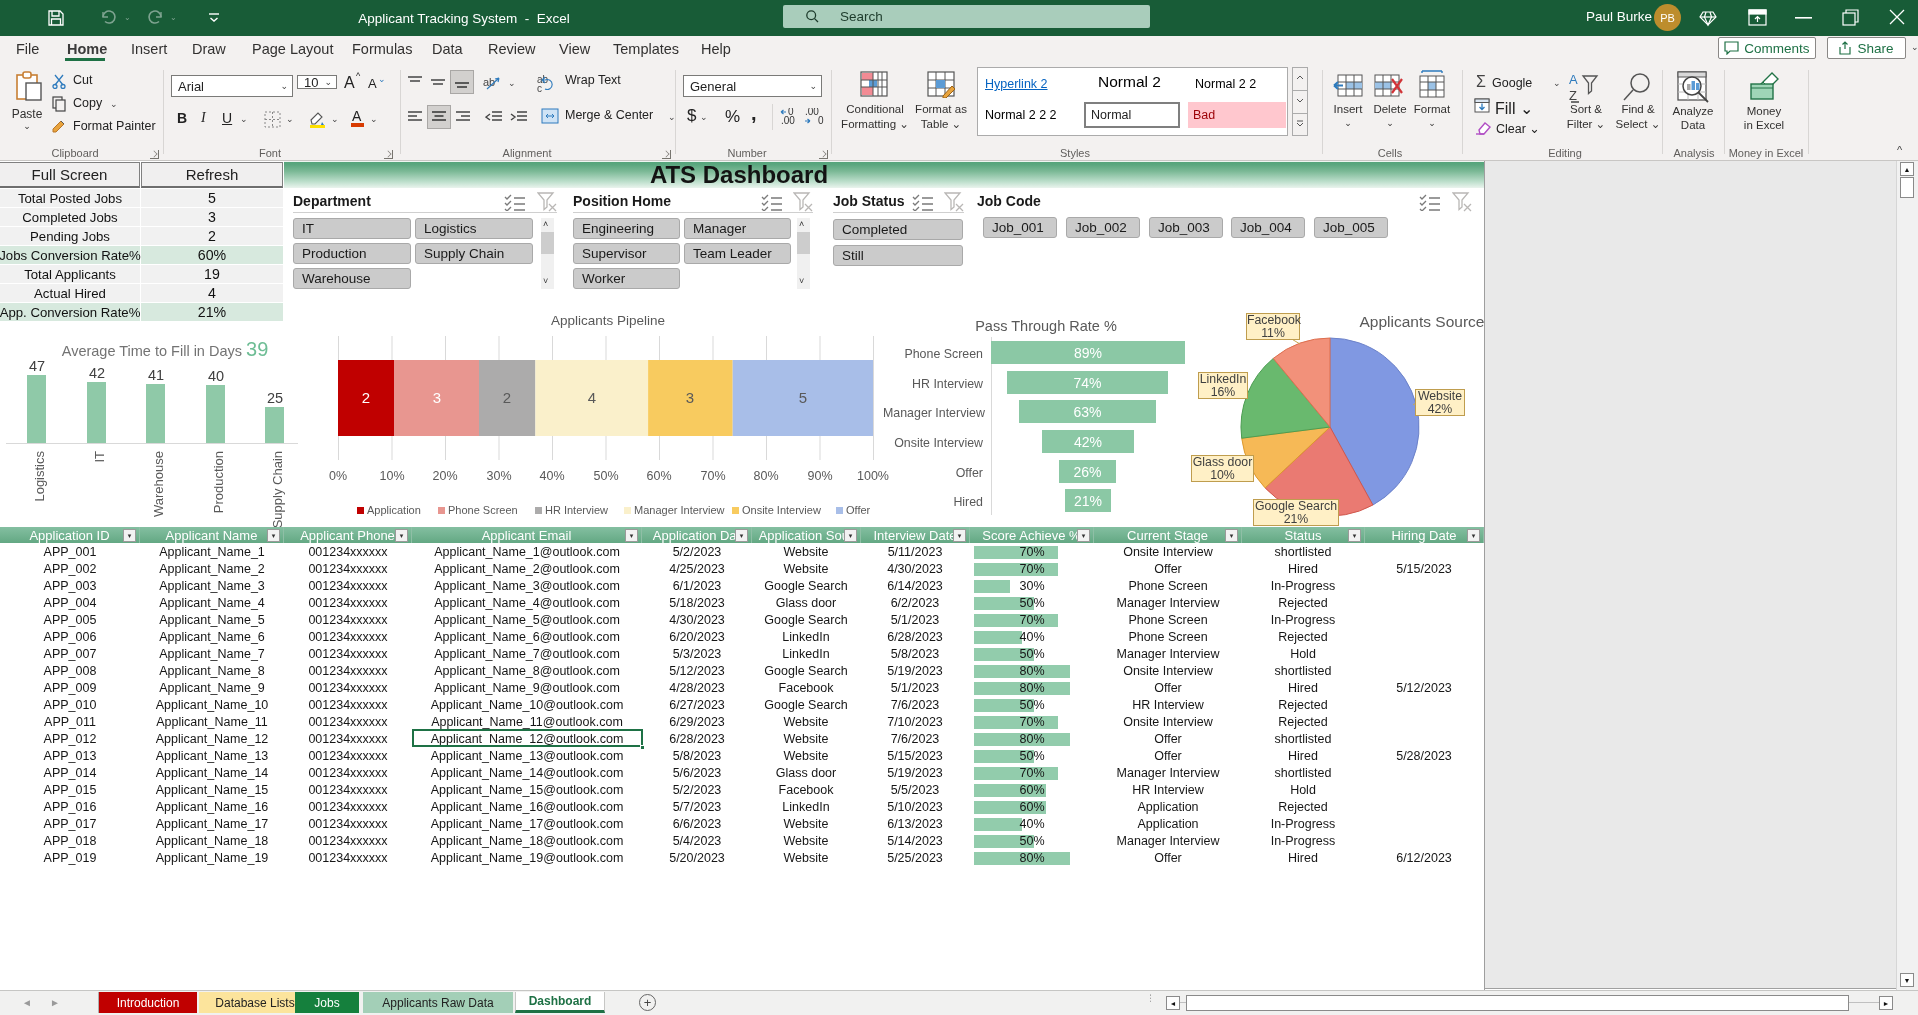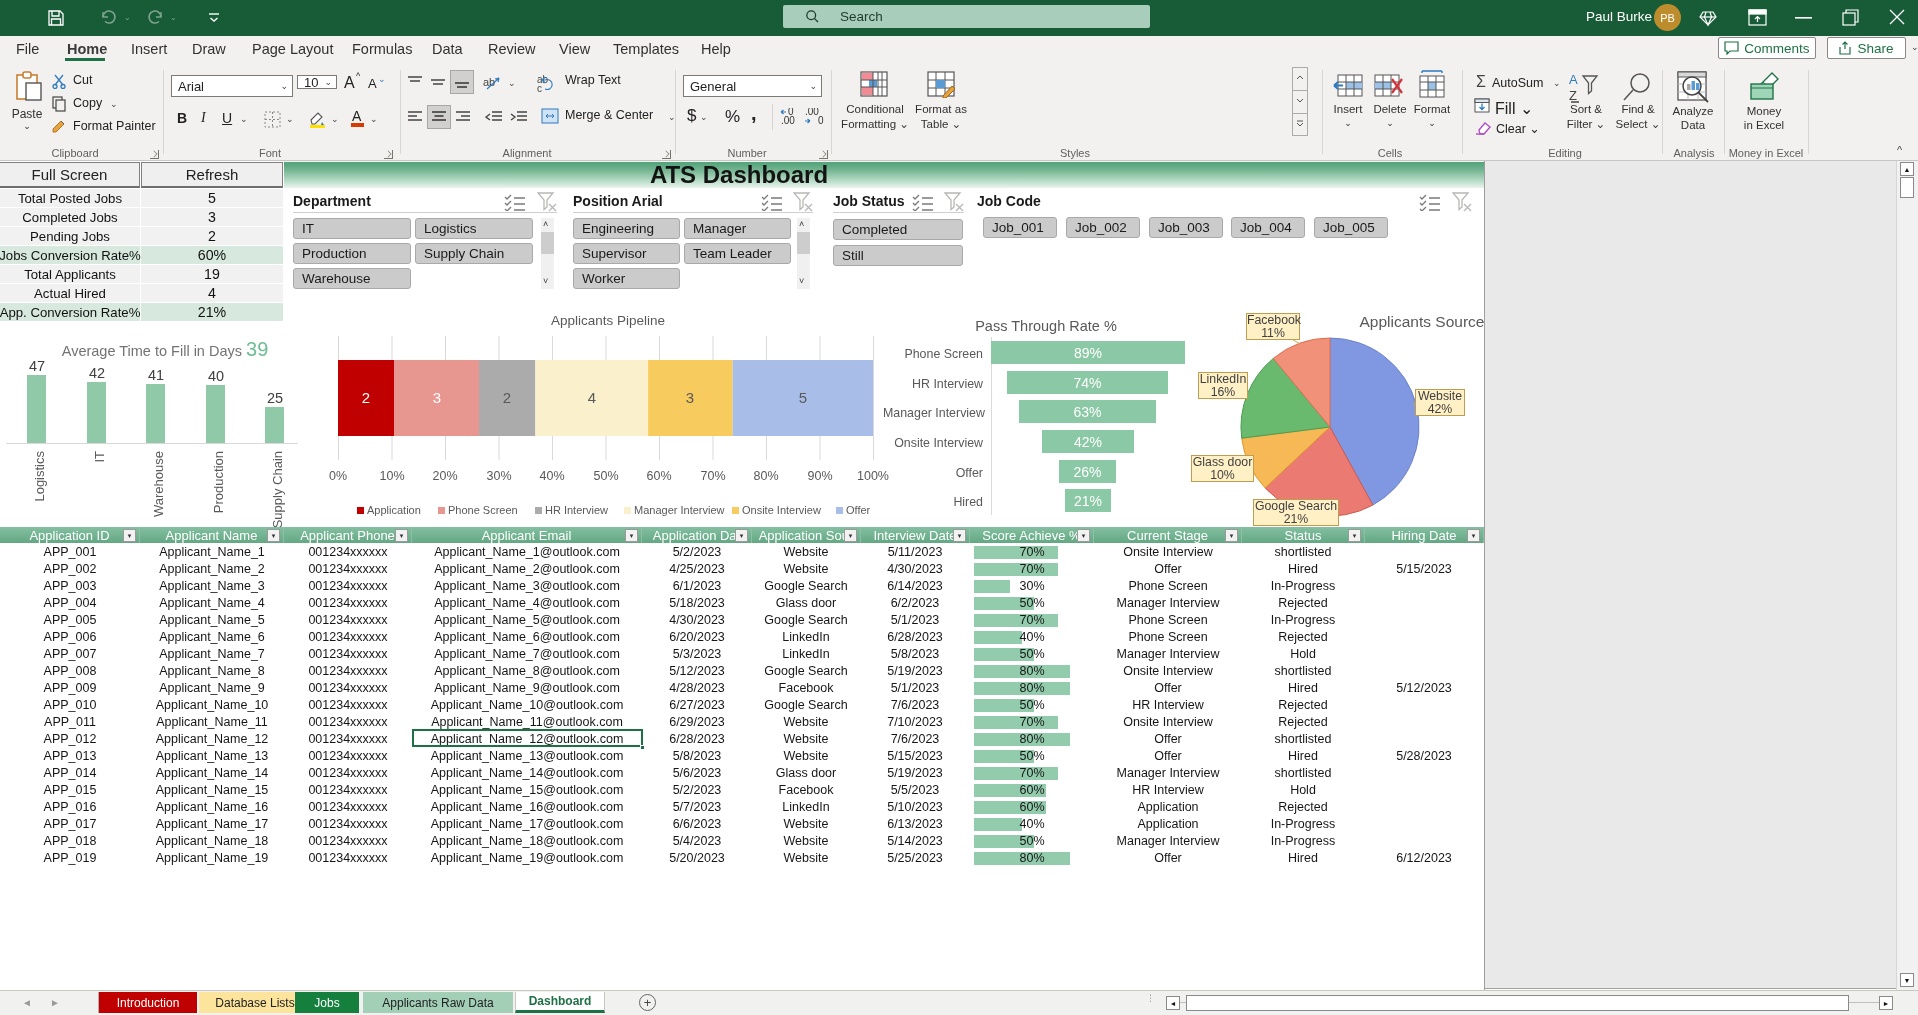--- a/index.html
+++ b/index.html
@@ -50,20 +50,23 @@
  <span class="abs" style="left:124px;top:13px;color:#7ea390;font-size:8px">⌄</span>
  <svg class="abs" style="left:146px;top:9px" width="18" height="17" viewBox="0 0 18 17" fill="none" stroke="#7ea390" stroke-width="1.6">
       <path d="M15 8 a6 6 0 1 0 -2 4.5"></path>
       <path d="M15 3 v5 h-5" stroke-width="1.4"></path>
     </svg>
  <span class="abs" style="left:170px;top:13px;color:#7ea390;font-size:8px">⌄</span>
  <svg class="abs" style="left:207px;top:11px" width="14" height="14" viewBox="0 0 14 14" fill="none" stroke="#fff" stroke-width="1.4">
       <path d="M2 3 h10"></path>
       <path d="M3.5 7 L7 10 L10.5 7"></path>
     </svg>
+ <div class="abs" style="left:0;top:0;width:928px;height:36px;display:flex;align-items:center;justify-content:center;pointer-events:none">
+      <span style="font-size:13.5px">Applicant Tracking System&nbsp;&nbsp;-&nbsp;&nbsp;Excel</span>
+    </div>
  <div class="abs" style="left:783px;top:5px;width:367px;height:23px;background:#a9cdbb;border-radius:2px">
    <svg class="abs" style="left:22px;top:4px" width="15" height="15" viewBox="0 0 15 15" fill="none" stroke="#1d3b2b" stroke-width="1.3">
         <circle cx="6.2" cy="6.2" r="4.4"></circle>
         <path d="M9.6 9.6 L13 13"></path>
       </svg>
    <span class="abs" style="left:57px;top:4px;font-size:13.5px;color:#1d3b2b">Search</span>
  </div>
  <span class="abs" style="left:1586px;top:9px;font-size:13.5px">Paul Burke</span>
  <div class="abs" style="left:1654px;top:4px;width:27px;height:27px;border-radius:50%;background:#bd8d2d;display:flex;align-items:center;justify-content:center;font-size:11px">PB</div>
  <svg class="abs" style="left:1698px;top:8px" width="20" height="20" viewBox="0 0 20 20" fill="none" stroke="#fff" stroke-width="1.2">
@@ -247,20 +250,32 @@
  <div class="rbtn-label" style="left:875px;top:37px">Conditional</div>
  <div class="rbtn-label" style="left:875px;top:51px">Formatting ⌄</div>
  <svg class="abs" style="left:927px;top:5px" width="29" height="27" viewBox="0 0 29 27">
       <rect x="1" y="1" width="26" height="24" fill="#fff" stroke="#555" stroke-width="1.2"></rect>
       <path d="M1 9 h26 M1 17 h26 M9 1 v24 M18 1 v24" stroke="#555"></path>
       <rect x="9" y="9" width="9" height="8" fill="#5b9bd5"></rect>
       <path d="M16 25 L25 15 l3 3 -9 9 -3 0 z" fill="#e8a33d" stroke="#9a6215" stroke-width="1"></path>
     </svg>
  <div class="rbtn-label" style="left:941px;top:37px">Format as</div>
  <div class="rbtn-label" style="left:941px;top:51px">Table ⌄</div>
+ <div class="abs" style="left:977px;top:1px;width:311px;height:69px;background:#fff;border:1px solid #ababab">
+   <span class="abs" style="left:7px;top:9px;color:#0563c1;text-decoration:underline;font-size:12.5px">Hyperlink 2</span>
+   <span class="abs" style="left:120px;top:5px;font-size:15.5px;color:#000">Normal 2</span>
+   <span class="abs" style="left:217px;top:9px;font-size:12.5px;color:#000">Normal 2 2</span>
+   <span class="abs" style="left:7px;top:40px;font-size:12.5px;color:#000">Normal 2 2 2</span>
+   <div class="abs" style="left:106px;top:34px;width:96px;height:26px;border:2px solid #7f7f7f;background:#fff;display:flex;align-items:center">
+        <span style="margin-left:5px;font-size:12.5px">Normal</span>
+      </div>
+   <div class="abs" style="left:210px;top:34px;width:98px;height:26px;background:#ffc7ce;display:flex;align-items:center">
+        <span style="margin-left:5px;font-size:12.5px;color:#9c0006">Bad</span>
+      </div>
+ </div>
  <div class="abs" style="left:1292px;top:1px;width:16px;height:69px;background:#f3f1f0;border:1px solid #ababab">
   <svg style="position:absolute;left:3px;top:7px" width="8" height="5" viewBox="0 0 8 5" fill="none" stroke="#555">
         <path d="M1 4 L4 1 L7 4"></path>
       </svg>
   <div style="position:absolute;left:0px;top:22px;width:14px;height:1px;background:#ababab"></div>
   <svg style="position:absolute;left:3px;top:30px" width="8" height="5" viewBox="0 0 8 5" fill="none" stroke="#555">
         <path d="M1 1 L4 4 L7 1"></path>
       </svg>
   <div style="position:absolute;left:0px;top:45px;width:14px;height:1px;background:#ababab"></div>
   <svg style="position:absolute;left:3px;top:52px" width="8" height="8" viewBox="0 0 8 8" fill="none" stroke="#555">
@@ -293,21 +308,21 @@
       <rect x="2" y="7" width="24" height="21" fill="#fff" stroke="#555"></rect>
       <rect x="10" y="13" width="8" height="8" fill="#9bc2e6"></rect>
       <path d="M2 13 h24 M2 21 h24 M10 7 v21 M18 7 v21" stroke="#555"></path>
     </svg>
  <div class="rbtn-label" style="left:1432px;top:37px">Format</div>
     <div class="rbtn-label" style="left:1432px;top:52px;font-size:9px">⌄</div>
  <div class="glabel" style="left:1390px">Cells</div>
  <div class="gsep" style="left:1462px"></div>
 
  <span class="abs" style="left:1476px;top:7px;font-size:16px;color:#444">Σ</span>
- <span class="abs" style="left:1492px;top:10px;font-size:12.5px">AutoSum</span>
+ <span class="abs" style="left:1492px;top:10px;font-size:12.5px">Google</span>
  <span class="abs" style="left:1553px;top:12px;font-size:9px;color:#444">⌄</span>
  <svg class="abs" style="left:1474px;top:32px" width="16" height="15" viewBox="0 0 16 15">
       <rect x="1" y="1" width="14" height="13" fill="#fff" stroke="#555"></rect>
       <rect x="1" y="1" width="14" height="3.5" fill="#dce6f1" stroke="#555"></rect>
       <path d="M8 5.5 v6 M5.5 9 L8 11.5 L10.5 9" stroke="#2e7bbd" fill="none" stroke-width="1.3"></path>
     </svg>
  <span class="abs" style="left:1495px;top:33px;font-size:16px">Fill ⌄</span>
  <svg class="abs" style="left:1473px;top:55px" width="18" height="15" viewBox="0 0 18 15">
       <path d="M6 9 L12 2 l5 4 -6 7 -4 0 z" fill="#fff" stroke="#b14fc4" stroke-width="1.4"></path>
       <path d="M3 13 h8" stroke="#b14fc4" stroke-width="1.4"></path>
@@ -397,21 +412,21 @@
  <div class="sitem" style="left:293px;top:57px;width:118px;height:21px">IT</div>
  <div class="sitem" style="left:415px;top:57px;width:118px;height:21px">Logistics</div>
  <div class="sitem" style="left:293px;top:82px;width:118px;height:21px">Production</div>
  <div class="sitem" style="left:415px;top:82px;width:118px;height:21px">Supply Chain</div>
  <div class="sitem" style="left:293px;top:107px;width:118px;height:21px">Warehouse</div>
  <div class="abs" style="left:541px;top:57px;width:13px;height:71px;background:#f0f0f0">
   <span class="abs" style="left:2px;top:1px;font-size:9px;color:#333">˄</span>
   <div class="abs" style="left:0;top:14px;width:13px;height:22px;background:#cdcdcd"></div>
   <span class="abs" style="left:2px;top:58px;font-size:9px;color:#333">˅</span>
  </div>
- <span class="slicehdr" style="left:573px;top:32px">Position Arial</span>
+ <span class="slicehdr" style="left:573px;top:32px">Position Home</span>
  <svg class="abs" style="left:761px;top:32px" width="22" height="18" viewBox="0 0 22 18" fill="none" stroke="#7a7a7a" stroke-width="1.5">
       <path d="M1 4 l2 2 4-4 M1 10 l2 2 4-4 M1 16 l2 2 4-4" stroke-width="1.3"></path>
       <path d="M10 5 h11 M10 11 h11 M10 17 h11"></path>
     </svg>
  <svg class="abs" style="left:793px;top:31px" width="20" height="20" viewBox="0 0 20 20" fill="none" stroke="#b9b7b5" stroke-width="1.3">
       <path d="M1 1 h15 l-6 7 v7 l-3 2.5 v-9.5 z"></path>
       <path d="M12 12 l7 7 M19 12 l-7 7"></path>
     </svg>
  <div class="abs" style="left:573px;top:51px;width:240px;height:1px;background:#cfcfcf"></div>
  <div class="sitem" style="left:573px;top:57px;width:107px;height:21px">Engineering</div>

